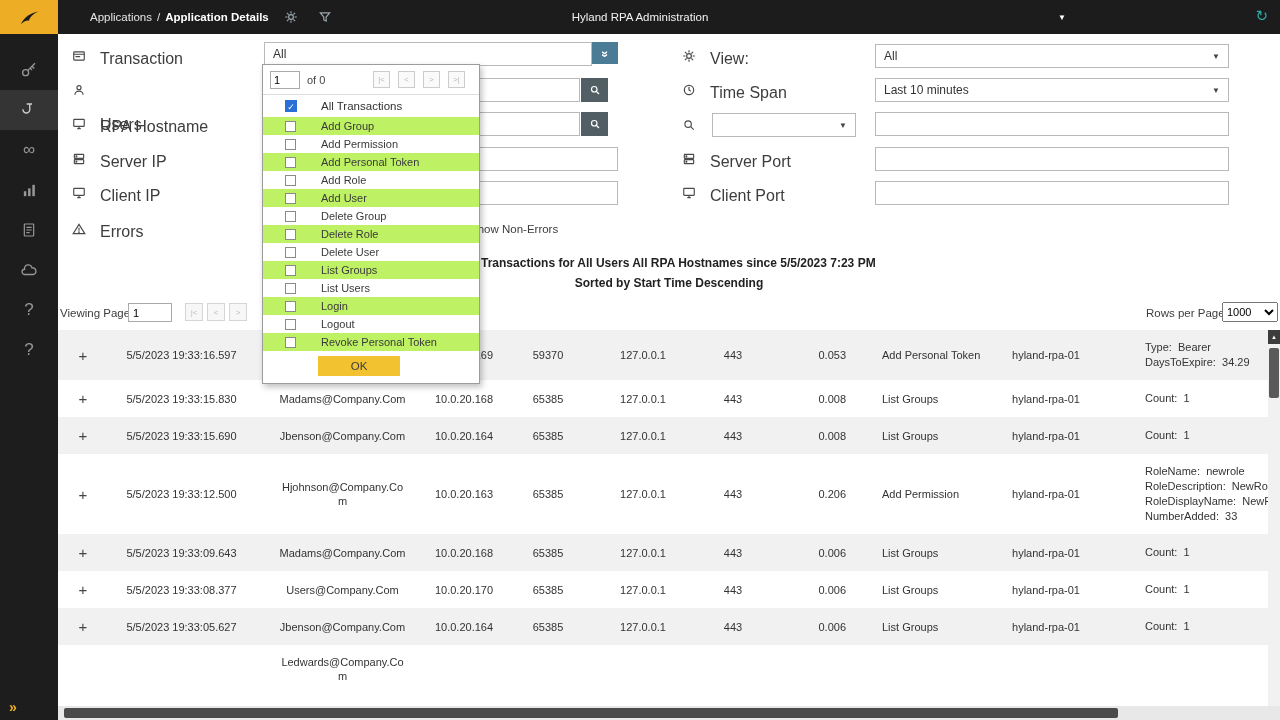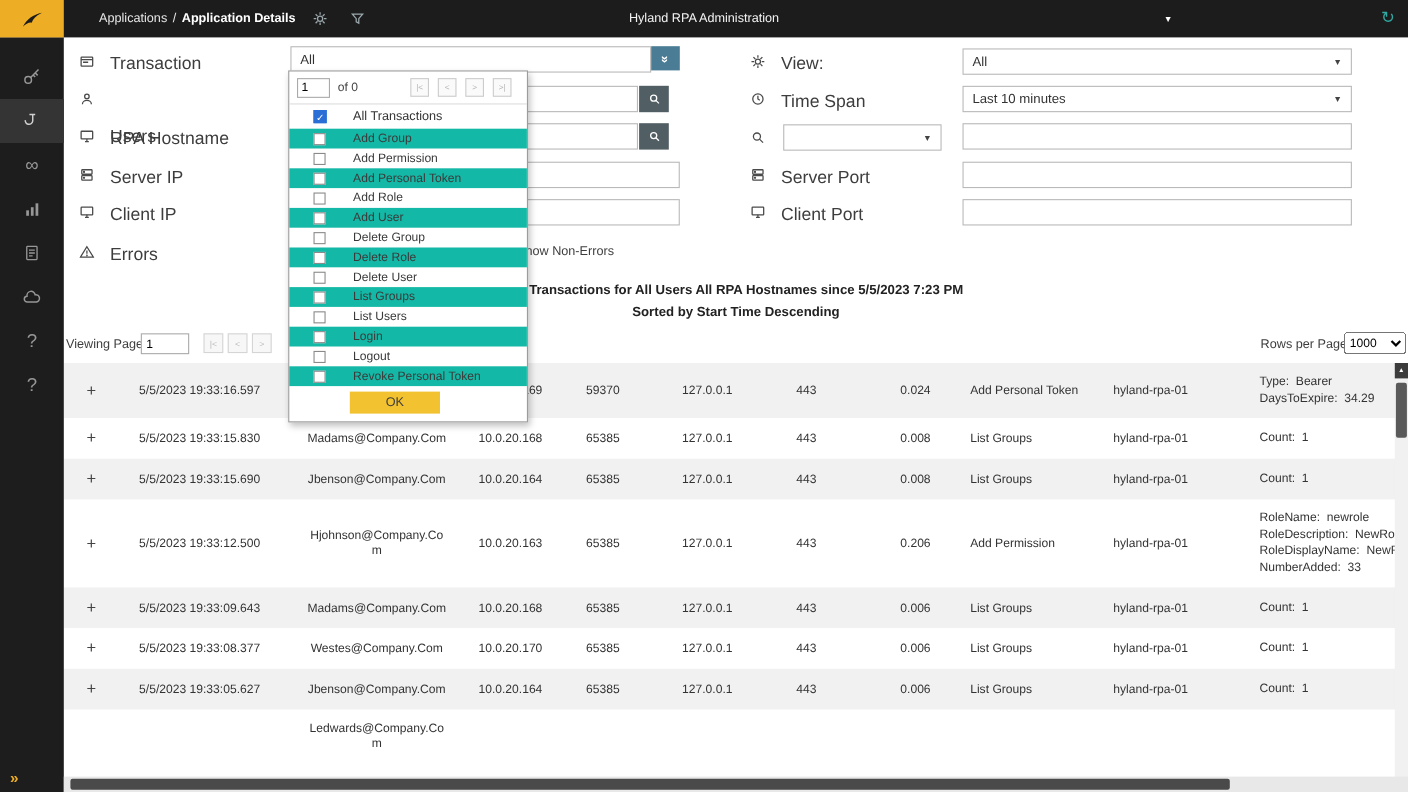--- a/index.html
+++ b/index.html
@@ -41,21 +41,21 @@
   .popup { position:absolute; left:262px; top:64px; width:218px; background:#fff; border:1px solid #9c9c9c; box-shadow:2px 3px 6px rgba(0,0,0,.25); z-index:30; }
   .pp-pager { position:relative; height:30px; border-bottom:1px solid #ddd; }
   .pp-page-input { position:absolute; left:7px; top:6px; width:30px; height:18px; border:1px solid #aaa; font-size:11px; padding:0 3px; font-family:inherit; }
   .pp-of { position:absolute; left:44px; top:9px; font-size:11px; color:#444; }
   .pp-btns { position:absolute; left:110px; top:6px; display:flex; gap:8px; }
   .pp-btn { width:17px; height:17px; border:1px solid #ccc; background:#fafafa; color:#b5b5b5; font-size:7.5px; cursor:default; padding:0; font-family:inherit; }
   .pp-all { position:relative; height:22px; display:flex; align-items:center; }
   .pp-all .cb { position:absolute; left:22px; }
   .pp-all-label { position:absolute; left:58px; font-size:11.5px; color:#333; }
   .txn-item { position:relative; height:18px; display:flex; align-items:center; cursor:pointer; }
-  .txn-item.alt { background:#14b8a6; }
+  .txn-item.alt { background:#bef264; }
   .txn-item .cb { position:absolute; left:22px; width:11px; height:11px; }
   .txn-item .txn-label { position:absolute; left:58px; font-size:11px; color:#3a3a3a; white-space:nowrap; }
   .pp-ok-wrap { height:32px; position:relative; }
   .pp-ok { position:absolute; left:55px; top:5px; width:82px; height:20px; background:#F2C230; border:none; font-size:11.5px; color:#3c3c3c; cursor:pointer; font-family:inherit; }
 
   
   .summary { position:absolute; left:58px; top:256px; width:1222px; text-align:center; font-size:12px; font-weight:bold; color:#222; }
   .summary .line2 { margin-top:6px; }
   .mpager-label { position:absolute; left:60px; top:307px; font-size:11.5px; }
   .mpager-input { position:absolute; left:128px; top:303px; width:44px; height:19px; border:1px solid #aaa; font-size:11px; padding:0 4px; font-family:inherit; }
@@ -392,21 +392,21 @@
       <div class="trow striped">
         <div class="cell c-expand">+</div>
         <div class="cell c-time">5/5/2023 19:33:16.597</div>
         <div class="cell c-user">
           <div class="user-inner"></div>
         </div>
         <div class="cell">10.0.20.169</div>
         <div class="cell">59370</div>
         <div class="cell">127.0.0.1</div>
         <div class="cell">443</div>
-        <div class="cell c-dur">0.024</div>
+        <div class="cell c-dur">0.053</div>
         <div class="cell c-txn">Add Personal Token</div>
         <div class="cell">hyland-rpa-01</div>
         <div class="cell c-details">
           <div class="det-line">Type:  Bearer</div>
           <div class="det-line">DaysToExpire:  34.29</div>
         </div>
       </div>
       <div class="trow">
         <div class="cell c-expand">+</div>
         <div class="cell c-time">5/5/2023 19:33:15.830</div>
@@ -475,21 +475,21 @@
         <div class="cell c-txn">List Groups</div>
         <div class="cell">hyland-rpa-01</div>
         <div class="cell c-details">
           <div class="det-line">Count:  1</div>
         </div>
       </div>
       <div class="trow">
         <div class="cell c-expand">+</div>
         <div class="cell c-time">5/5/2023 19:33:08.377</div>
         <div class="cell c-user">
-          <div class="user-inner">Westes@Company.Com</div>
+          <div class="user-inner">Users@Company.Com</div>
         </div>
         <div class="cell">10.0.20.170</div>
         <div class="cell">65385</div>
         <div class="cell">127.0.0.1</div>
         <div class="cell">443</div>
         <div class="cell c-dur">0.006</div>
         <div class="cell c-txn">List Groups</div>
         <div class="cell">hyland-rpa-01</div>
         <div class="cell c-details">
           <div class="det-line">Count:  1</div>

